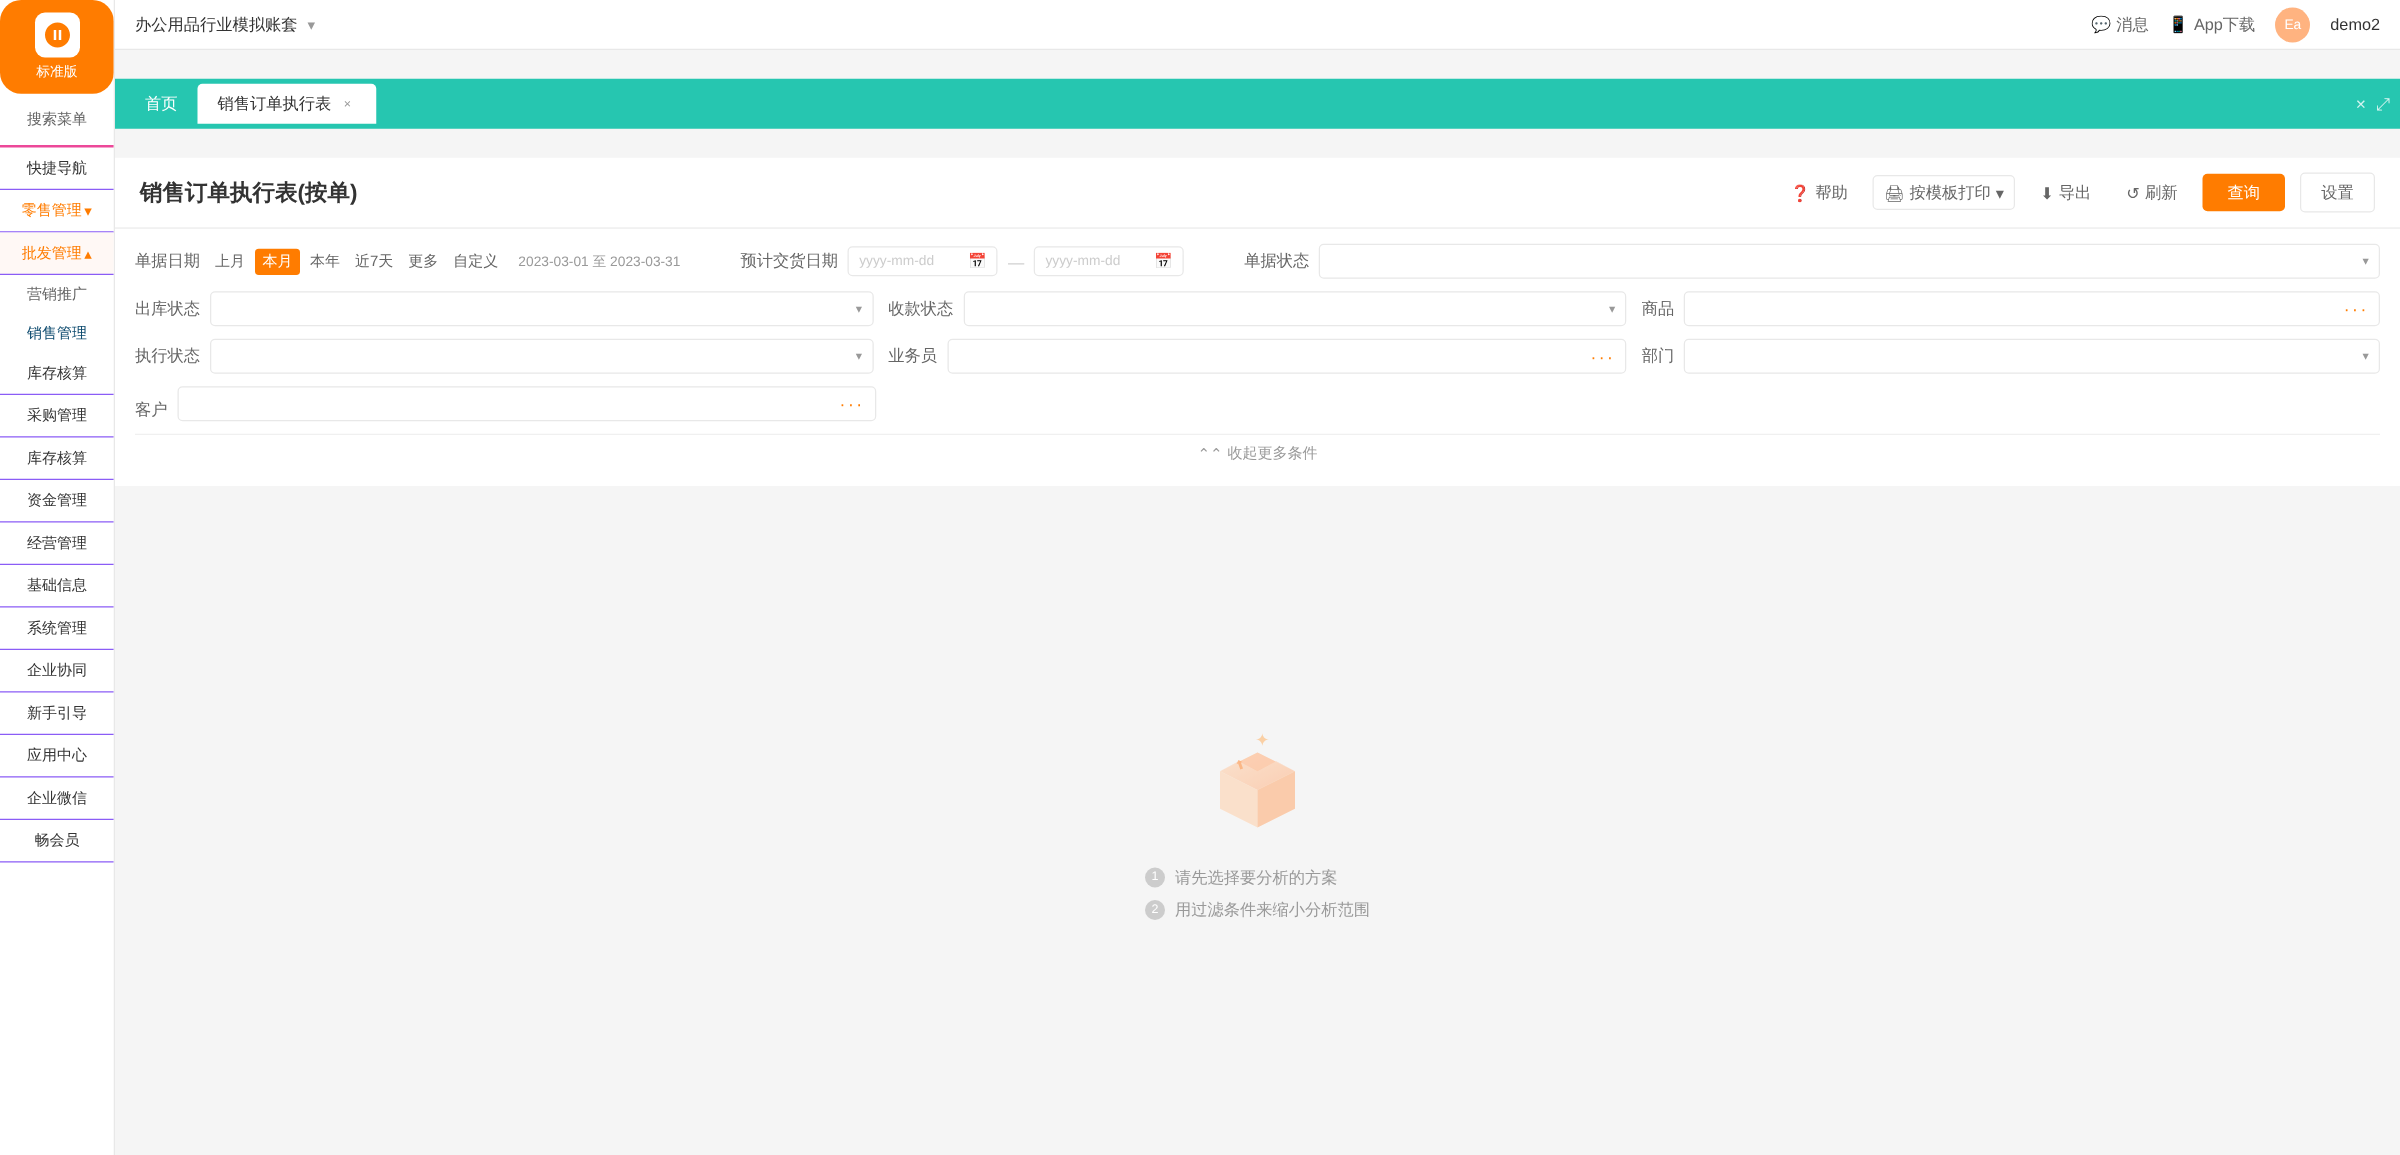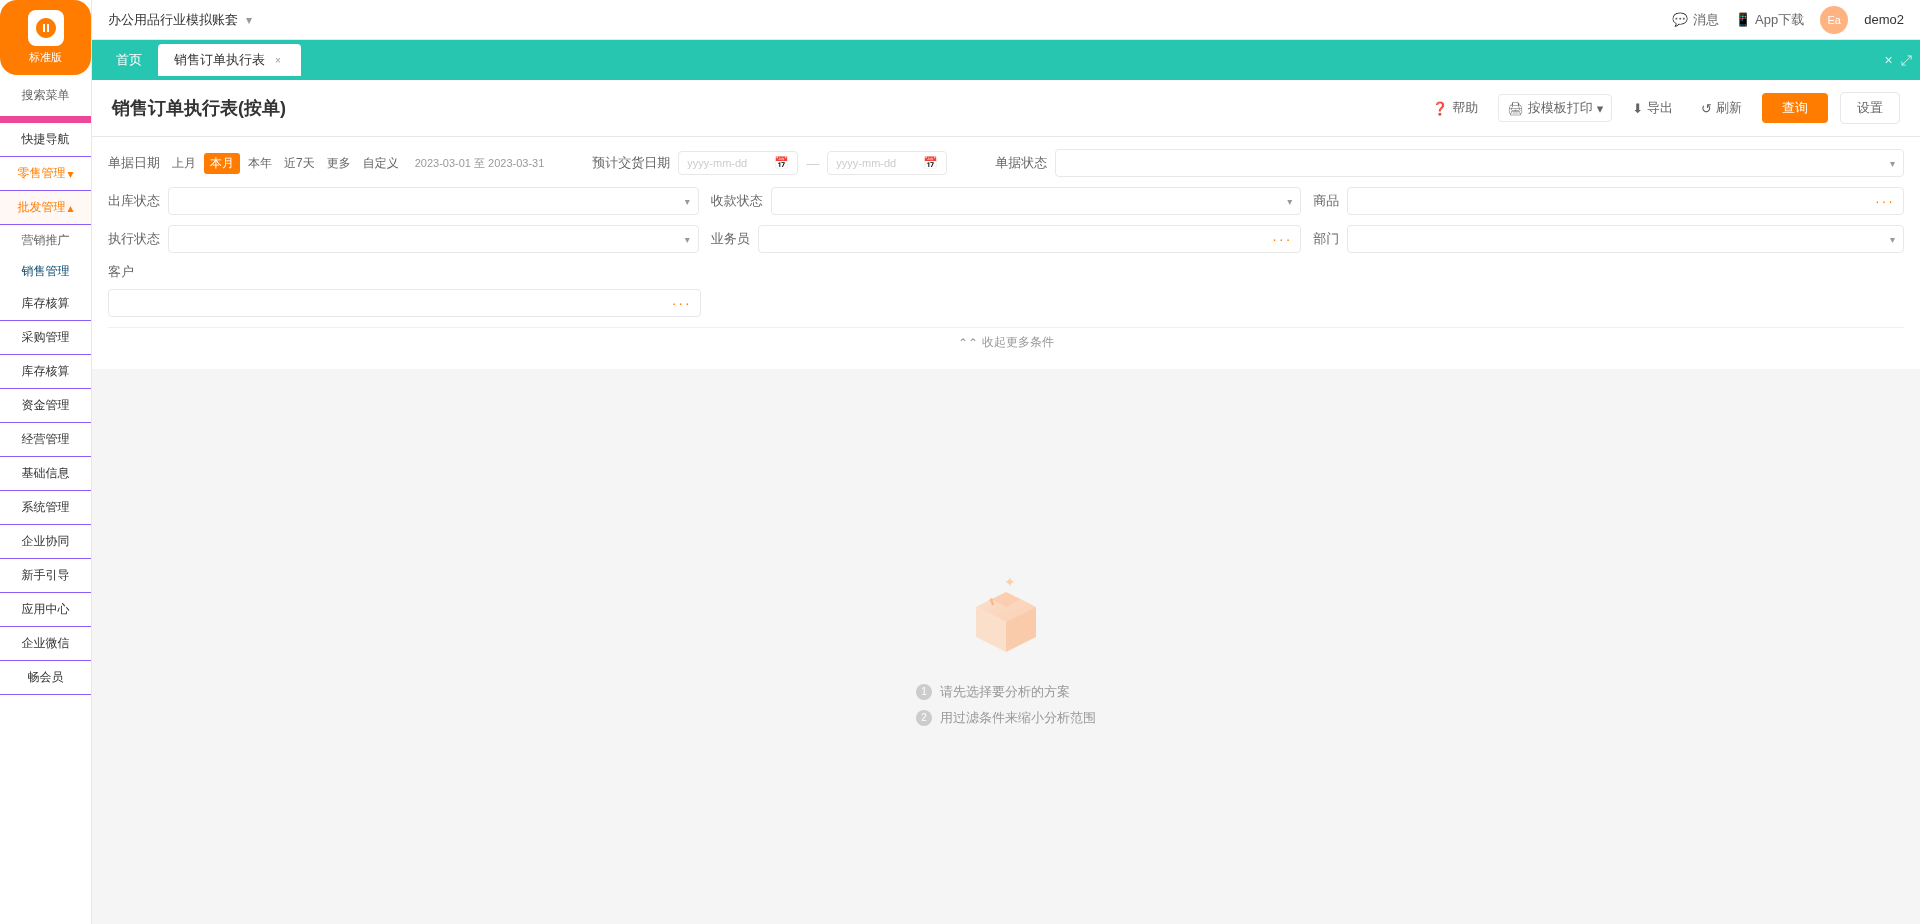--- a/index.html
+++ b/index.html
@@ -36,21 +36,21 @@
       border-radius: 8px;
       display: flex;
       align-items: center;
       justify-content: center;
       margin-bottom: 4px;
     }
     .sidebar-logo .logo-icon svg { width: 24px; height: 24px; }
     .sidebar-search {
       width: 100%;
       padding: 8px 6px;
-      border-bottom: 7px solid #ec4899;
+      border-bottom: 2px solid #ec4899;
       cursor: pointer;
     }
     .sidebar-search span {
       display: block;
       text-align: center;
       color: #666;
       font-size: 12px;
       padding: 4px 0;
     }
     .sidebar-nav-item {
@@ -79,20 +79,21 @@
     }
     .sidebar-sub-item.active { color: #ff7c00; }
 
     
     .main-content {
       flex: 1;
       display: flex;
       flex-direction: column;
       height: 100%;
       overflow: hidden;
+      gap: 23px;
     }
 
     
     .topbar {
       height: 40px;
       background: #fff;
       display: flex;
       align-items: center;
       justify-content: space-between;
       padding: 0 16px;
@@ -680,21 +681,21 @@
           </div>
           <div class="filter-item">
             <span class="filter-label">部门</span>
             <div class="select-control filter-control">
               <span></span>
               <span class="arrow">▾</span>
             </div>
           </div>
         </div>
 
-        <div style="display:flex; align-items:flex-start; gap:8px; margin-bottom:10px; max-width:33%;flex-direction:column;">
+        <div style="display:flex; align-items:flex-end; gap:8px; margin-bottom:10px; max-width:33%;">
           <span class="filter-label">客户</span>
           <div class="select-control" style="flex:1;">
             <span></span>
             <span class="dots">···</span>
           </div>
         </div>
 
         <div class="collapse-bar">
           <span>⌃⌃</span>
           <span>收起更多条件</span>

